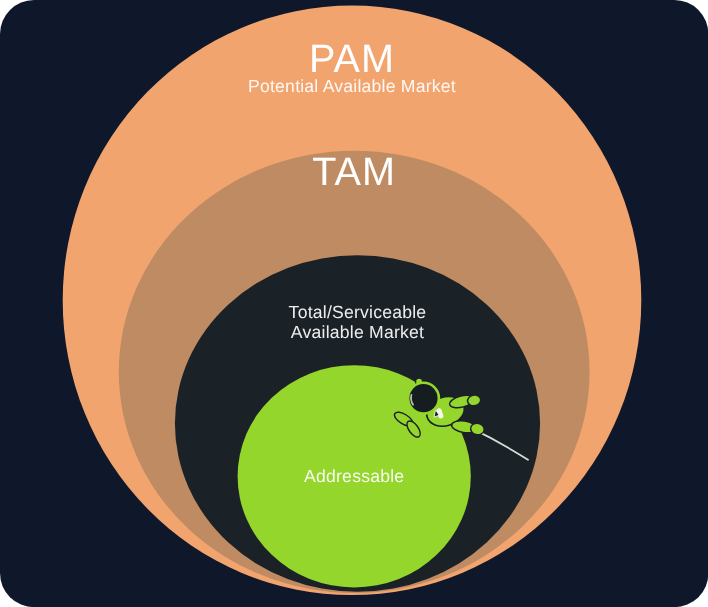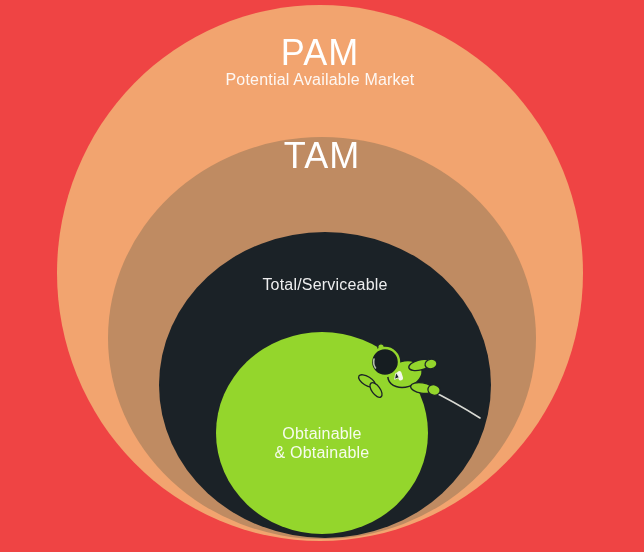--- a/index.html
+++ b/index.html
@@ -53,39 +53,39 @@
     position: absolute;
     left: 350px;
     top: 335px;
     width: 140px;
     height: 100px;
   }
 </style>
 </head>
 <body>
 
-<div class="stage" style="background-color: #ef4444;">
+<div class="stage" style="background-color: #0f172a; border-radius: 31px;">
 
   <div class="ring ring-pam" style="background-color: rgb(242, 164, 111);"></div>
   <div class="ring ring-tam" style="background-color: rgb(191, 139, 98);"></div>
   <div class="ring ring-sam" style="background-color: rgb(27, 34, 39);"></div>
   <div class="ring ring-som" style="background-color: rgb(148, 214, 44);"></div>
 
   <div class="txt acronym txt-pam-label">PAM</div>
   <div class="txt subtitle txt-pam-sub">Potential Available Market</div>
 
   <div class="txt acronym txt-tam-label">TAM</div>
 
   <div class="txt subtitle two-line txt-sam-sub">
     <div>Total/Serviceable</div>
+    <div>Available Market</div>
   </div>
 
   <div class="txt subtitle three-line txt-som-sub">
-    <div>Obtainable</div>
-    <div>&amp; Obtainable</div>
+    <div>Addressable</div>
   </div>
 
   <svg class="astronaut-svg" viewBox="0 0 140 100" aria-hidden="true">
 
     <path d="M 78 54 Q 103 66 130 83" fill="none" stroke-width="1.6" stroke-linecap="round" stroke="#D9DAD4"></path>
 
     <ellipse cx="17" cy="46" rx="9.5" ry="4.4" transform="rotate(32 17 46)" stroke-width="1.3" fill="#94D62C" stroke="#1B2227"></ellipse>
     <ellipse cx="26" cy="55" rx="8.5" ry="4.2" transform="rotate(54 26 55)" stroke-width="1.3" fill="#94D62C" stroke="#1B2227"></ellipse>
 
     <ellipse cx="55" cy="39" rx="17.5" ry="13" transform="rotate(-18 55 39)" stroke-width="1.5" fill="#94D62C" stroke="#1B2227"></ellipse>

